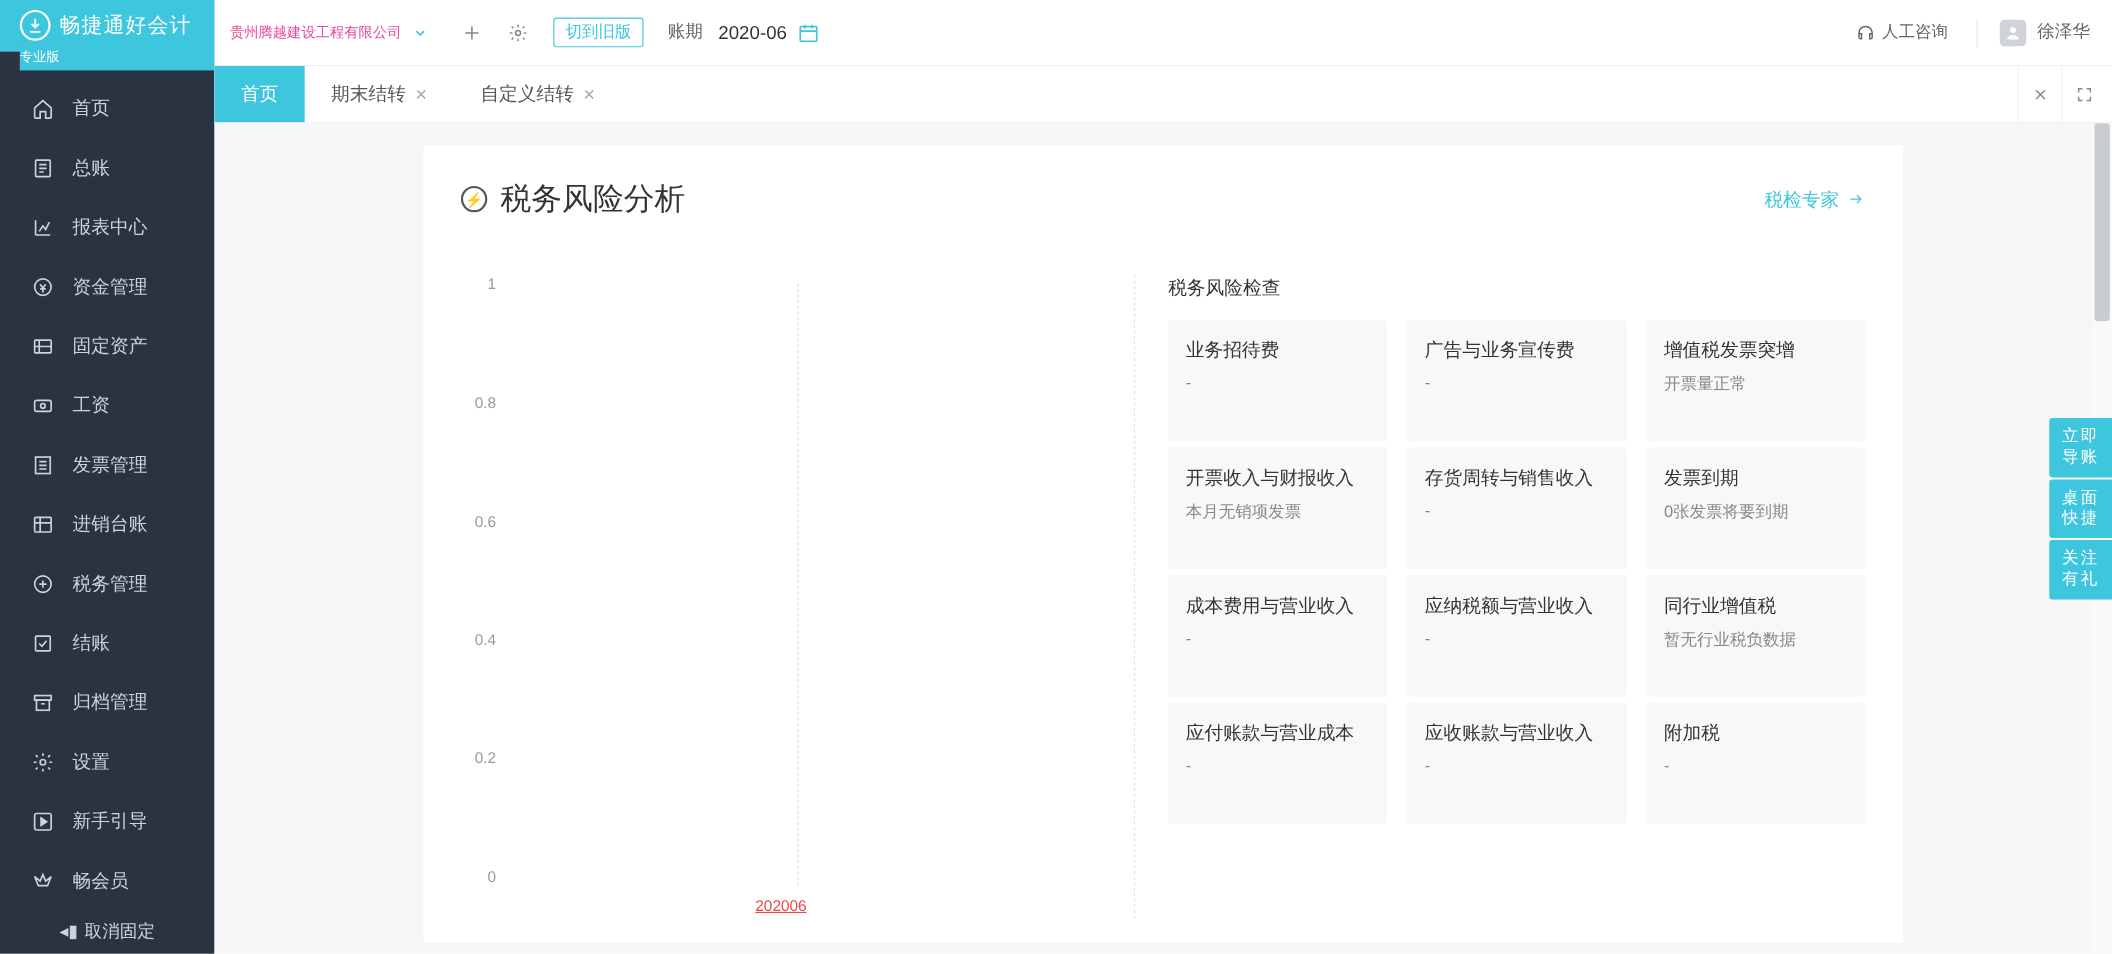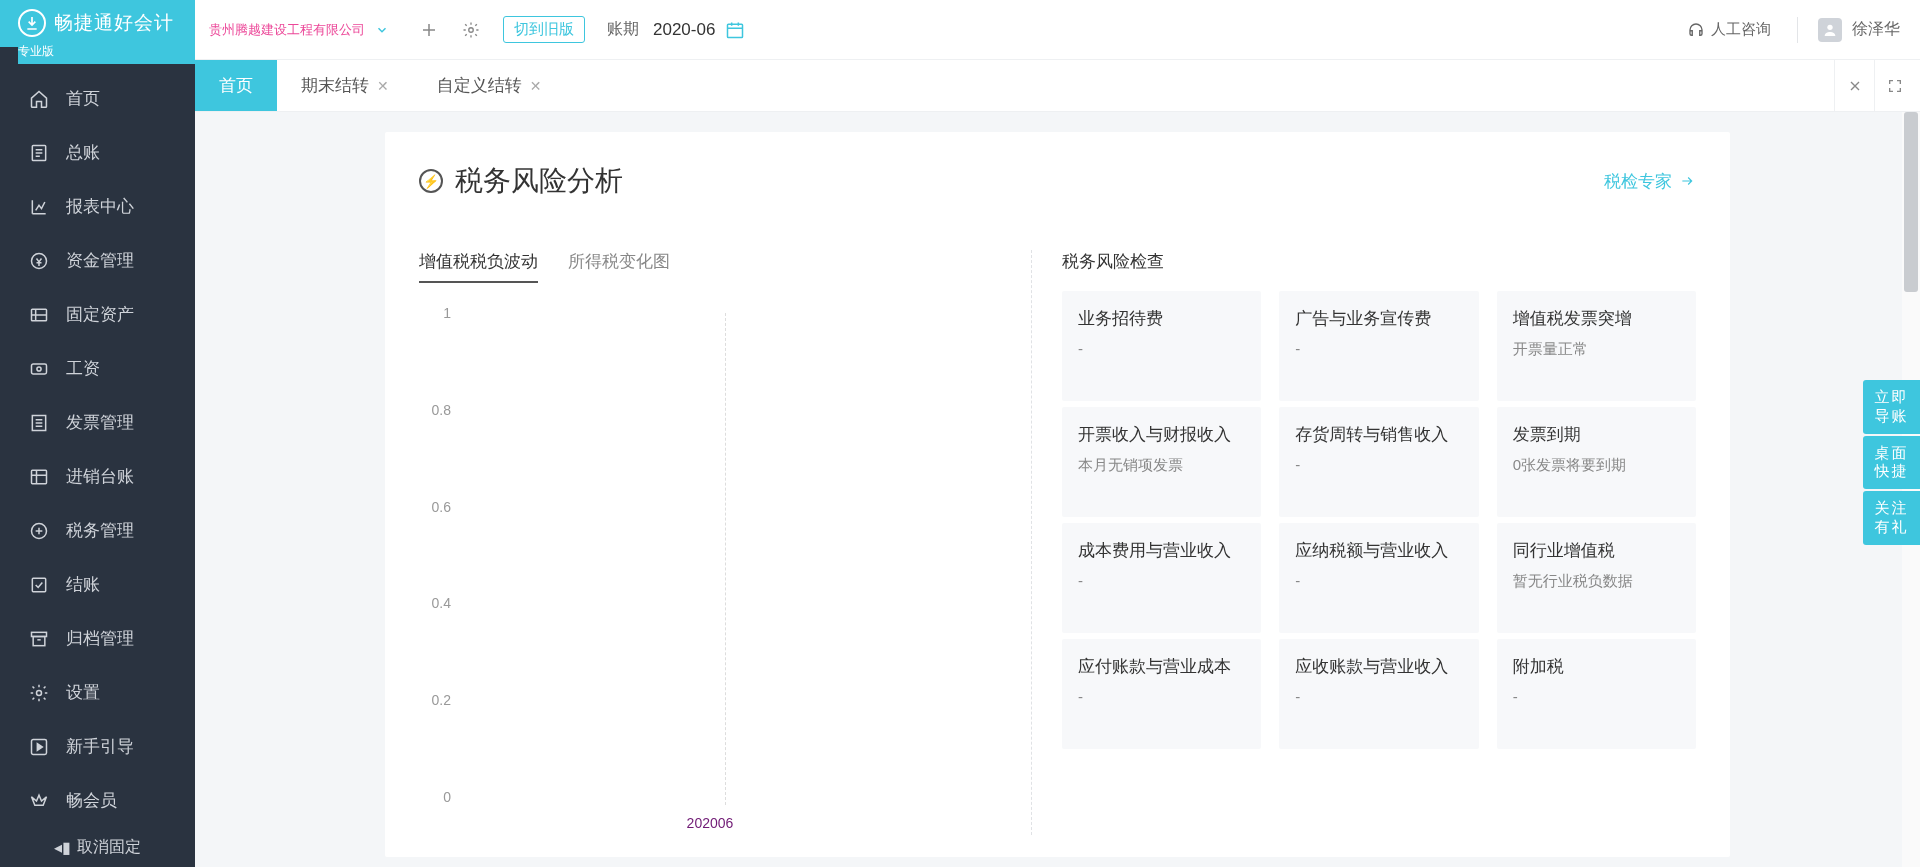--- a/index.html
+++ b/index.html
@@ -55,21 +55,21 @@
 .panel-body { display: flex; margin-top: 50px; height: calc(100% - 90px); }
 .chart-col { width: 48%; padding-right: 30px; border-right: 1px dashed #e0e2e5; display:flex; flex-direction:column; }
 .chart-tabs { display: flex; gap: 30px; font-size: 17px; margin-bottom: 22px; }
 .chart-tab { color: #888; padding-bottom: 8px; cursor: pointer; }
 .chart-tab.active { color: #333; border-bottom: 2px solid #555; }
 .chart-area { flex:1; position: relative; }
 .y-axis { position:absolute; left:0; top:0; bottom:30px; width:40px; display:flex; flex-direction:column; justify-content:space-between; }
 .y-tick { font-size:14px; color:#999; text-align:right; padding-right:8px; }
 .plot { position:absolute; left:40px; right:10px; top:8px; bottom:30px; }
 .v-dash { position:absolute; left:50%; top:0; bottom:0; border-left:1px dashed #ddd; }
-.x-label { position:absolute; left:50%; transform:translateX(-50%); bottom:4px; font-size:14px; color:#701a75; }
+.x-label { position:absolute; left:50%; transform:translateX(-50%); bottom:4px; font-size:14px; color:#ef4444;text-decoration:underline; }
 
 .risk-col { width: 52%; padding-left: 30px; }
 .risk-title { font-size: 17px; color: #333; margin-bottom: 18px; }
 .cards { display: grid; grid-template-columns: repeat(3, 1fr); gap: 6px 18px; }
 .card { background: #f7f8fa; border-radius: 2px; padding: 16px 16px 36px 16px; min-height: 110px; }
 .card-t { font-size: 17px; color: #333; font-weight: 500; margin-bottom: 10px; white-space:nowrap; }
 .card-v { font-size: 15px; color: #888; }
 
 
 .float-tabs { position: absolute; right: 0; top: 380px; width: 57px; display:flex; flex-direction:column; gap:2px; z-index:5; }
@@ -307,24 +307,20 @@
         <span>税检专家</span>
         <span class="arr">
             <svg width="18" height="14" viewBox="0 0 24 24" fill="none" stroke="#3ec6de" stroke-width="2">
               <path d="M4 12h15M14 6l6 6-6 6"></path>
             </svg>
           </span>
       </span>
     </div>
     <div class="panel-body">
       <div class="chart-col">
-        <div class="chart-tabs">
-          <span class="chart-tab active">增值税税负波动</span>
-          <span class="chart-tab">所得税变化图</span>
-        </div>
         <div class="chart-area">
           <div class="y-axis">
             <span class="y-tick">1</span>
             <span class="y-tick">0.8</span>
             <span class="y-tick">0.6</span>
             <span class="y-tick">0.4</span>
             <span class="y-tick">0.2</span>
             <span class="y-tick">0</span>
           </div>
           <div class="plot">

